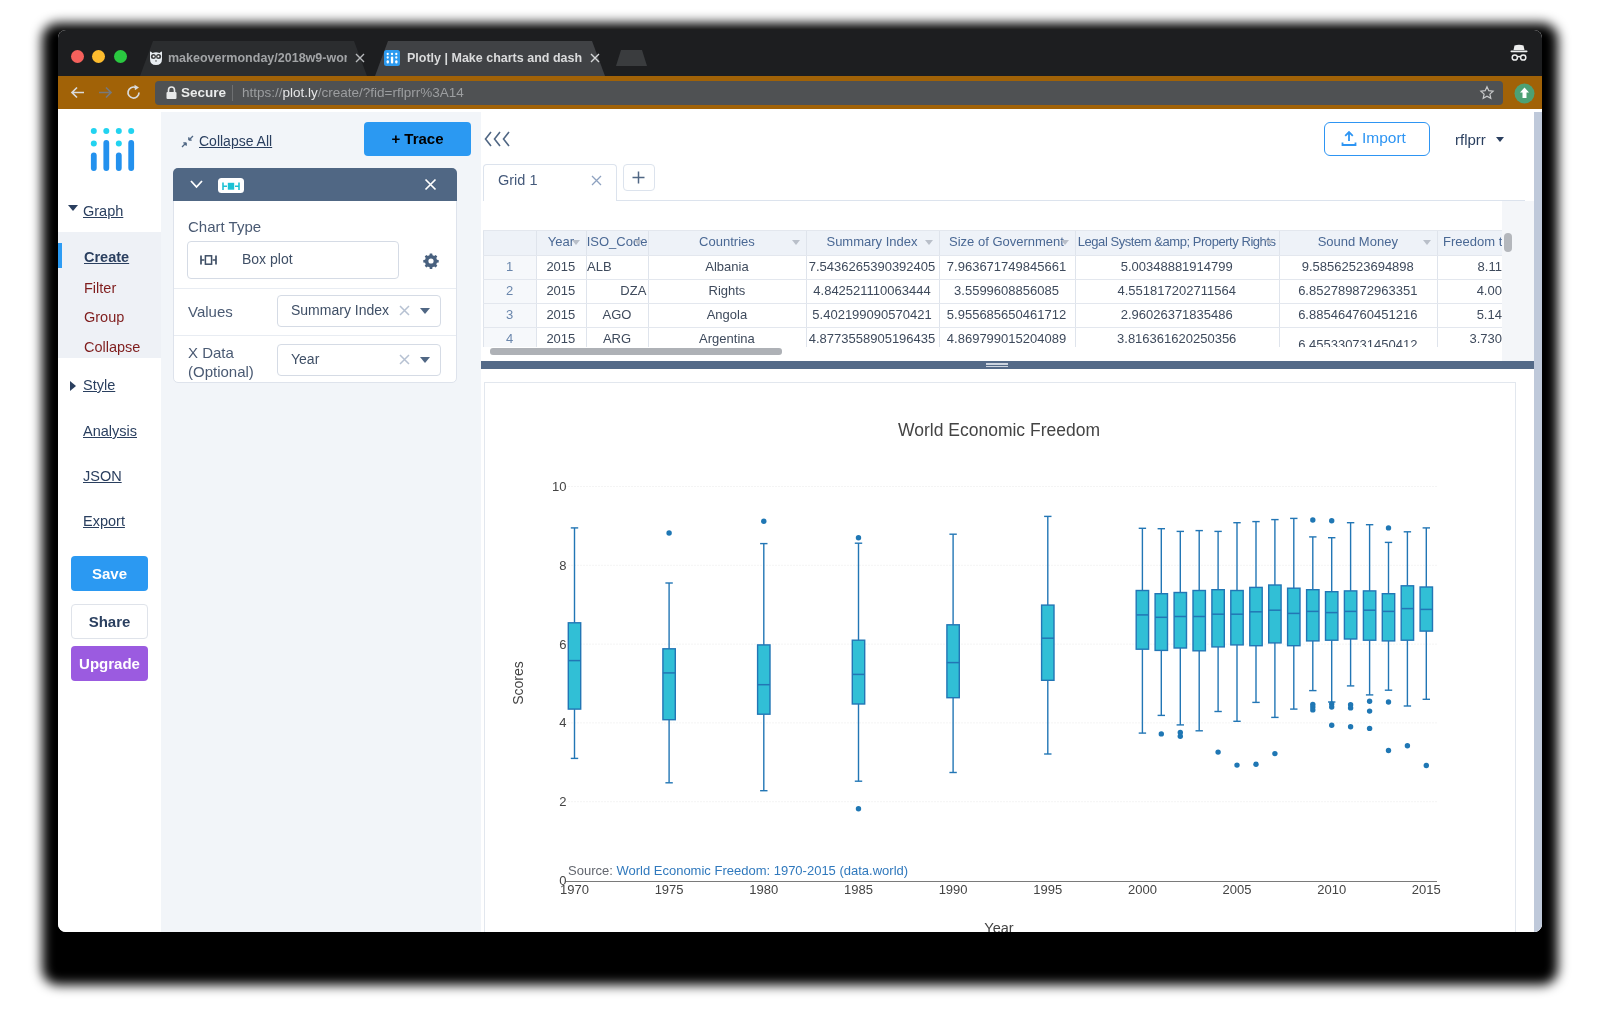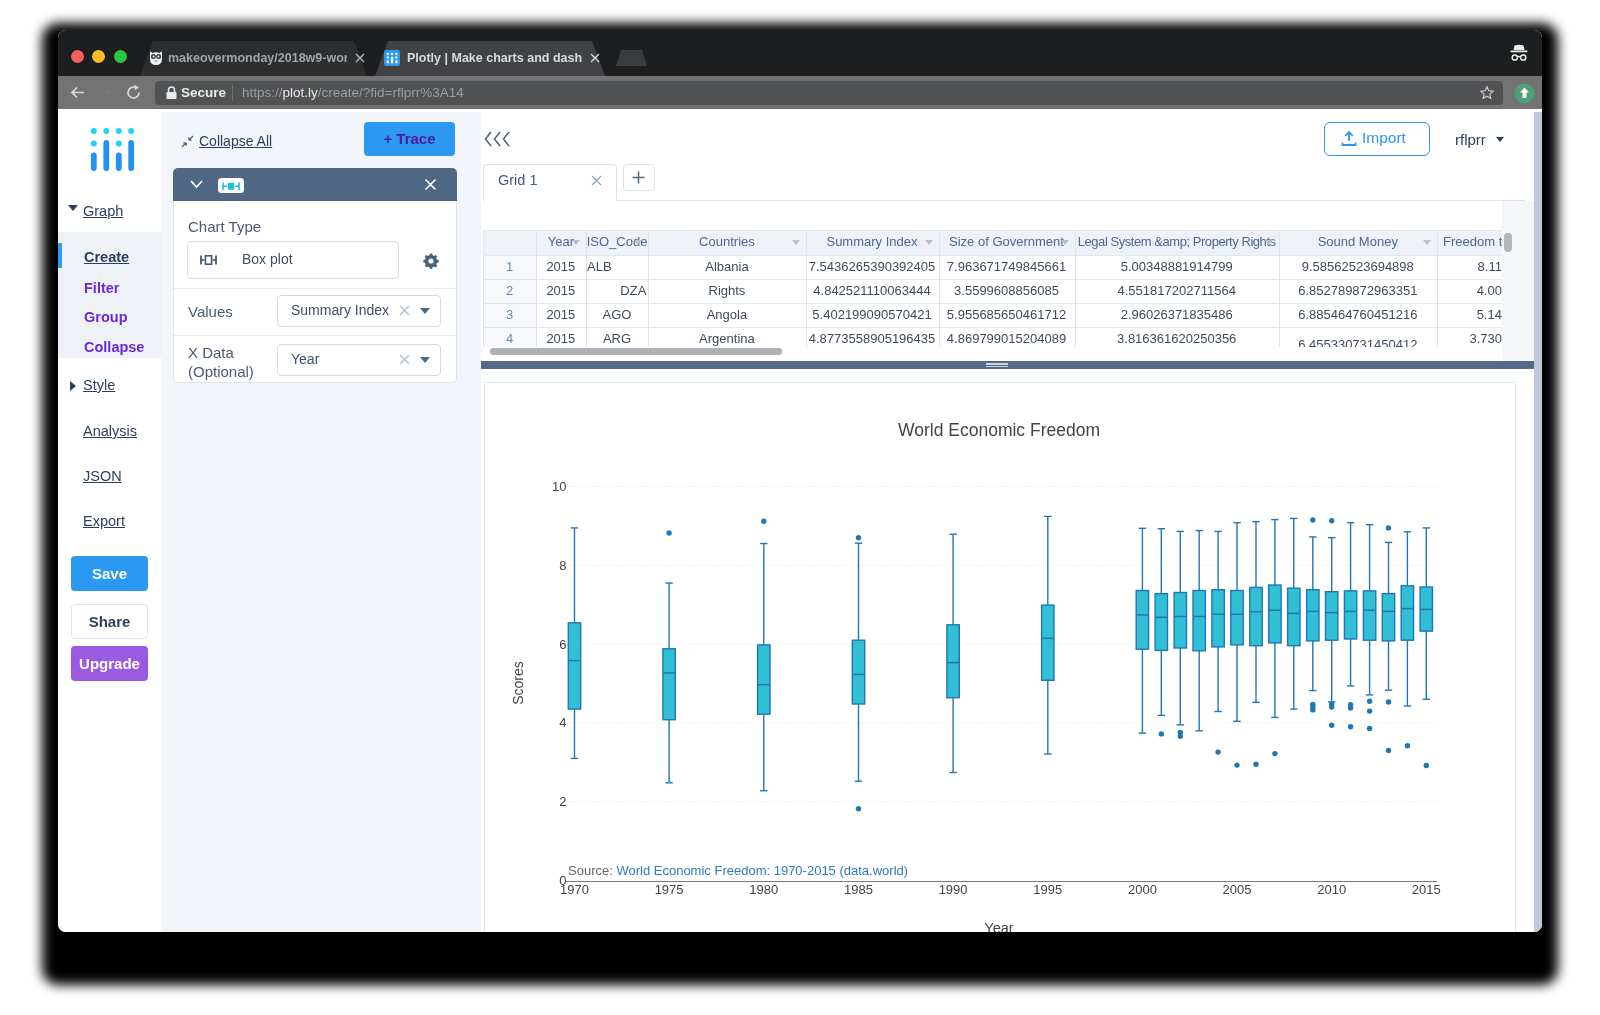--- a/index.html
+++ b/index.html
@@ -5,27 +5,27 @@
 body { width:1600px; height:1015px; background:#fff; overflow:hidden;
   font-family:"Liberation Sans", sans-serif; position:relative; }
 #shadow { position:absolute; left:42px; top:23px; width:1516px; height:962px;
   background:#000; border-radius:16px; filter:blur(6px); }
 #win { position:absolute; left:58px; top:30px; width:1484px; height:902px;
   border-radius:8px; overflow:hidden; background:#fff; }
 .abs { position:absolute; }
 
 #titlebar { left:0; top:0; width:1484px; height:46px; background:#1d1e20; }
 .tl { border-radius:50%; width:13px; height:13px; top:19.5px; }
-#toolbar { left:0; top:46px; width:1484px; height:33px; background:#737373; }
+#toolbar { left:0; top:46px; width:1484px; height:33px; background:#a16207; }
 #urlfield { left:97px; top:4.5px; width:1348px; height:24px; background:#4f5153; border-radius:4px; }
 .tabtxt { font-size:12.5px; line-height:35px; top:11px; white-space:nowrap; overflow:hidden;font-weight:bold; }
 
 #app { left:0; top:79px; width:1484px; height:823px; background:#fff; }
 .nav { font-size:14.5px; color:#2a3f5f;text-decoration:underline; }
-.navgray { font-size:14.5px; color:#6d28d9;font-weight:bold; }
+.navgray { font-size:14.5px; color:#7f1d1d; }
 .btn { width:77px; height:35px; border-radius:4px; text-align:center; line-height:35px; font-size:15px; font-weight:bold; }
 #panel { left:102.5px; top:3px; width:320px; height:820px; background:#f2f5f9; }
 .card-lbl { font-size:15px; color:#4a5a73; }
 .dd { background:#fff; border:1px solid #d5dbe5; border-radius:4px; }
 .ddtxt { font-size:14px; color:#3f4f66; }
 
 .hdrcell { position:absolute; font-size:13px; color:#4a6894; text-align:center; line-height:24px; white-space:nowrap; overflow:hidden; }
 .cell { position:absolute; font-size:13px; color:#3e4a5c; text-align:center; line-height:24px; white-space:nowrap; }
 .vline { position:absolute; width:1px; background:#dfe4ec; }
 .hline { position:absolute; height:1px; background:#e3e7ee; }
@@ -146,21 +146,21 @@
 <div class="abs btn" style="left:13px;top:494.9px;background:#fff;border:1px solid #dfe3ea;color:#2a3f5f;line-height:33px">Share</div>
 <div class="abs btn" style="left:13px;top:536.8px;background:#9b5be0;color:#fff">Upgrade</div>
 <div class="abs" id="panel"></div>
 <svg class="abs" style="left:123px;top:26px" width="13" height="13" viewBox="0 0 13 13">
         <g stroke="#506784" stroke-width="1.3" fill="none">
           <path d="M12,1 L7.8,5.2 M7.8,5.2 L7.8,2.3 M7.8,5.2 L10.7,5.2"></path>
           <path d="M1,12 L5.2,7.8 M5.2,7.8 L5.2,10.7 M5.2,7.8 L2.3,7.8"></path>
         </g>
       </svg>
 <div class="abs nav" style="left:141px;top:24px;font-size:14px">Collapse All</div>
-<div class="abs btn" style="left:306px;top:13px;width:91px;height:34px;line-height:34px;background:#2b99f2;color:#4c1d95">+ Trace</div>
+<div class="abs btn" style="left:306px;top:13px;width:107px;height:34px;line-height:34px;background:#2b99f2;color:#000000">+ Trace</div>
 <div class="abs" style="left:115px;top:59px;width:284px;height:215px;background:#fff;border:1px solid #dee3ec;border-radius:5px"></div>
 <div class="abs" style="left:115px;top:59px;width:284px;height:33px;background:#506784;border-radius:5px 5px 0 0"></div>
 <svg class="abs" style="left:132px;top:71px" width="13" height="9">
         <path d="M1,1 L6.5,7 L12,1" stroke="#fff" stroke-width="1.8" fill="none"></path>
       </svg>
 <div class="abs" style="left:160px;top:69px;width:26px;height:15px;background:#fff;border-radius:3.5px"></div>
 <svg class="abs" style="left:164px;top:72.5px" width="18" height="8.5" viewBox="0 0 18 8.5">
         <g stroke="#1cc1d4" stroke-width="1.6" fill="none">
           <path d="M1,0.5 L1,8 M1,4.2 L5,4.2 M17,0.5 L17,8 M17,4.2 L13,4.2"></path>
           <rect x="5.8" y="0.8" width="6.4" height="6.9" fill="#1cc1d4" stroke="none"></rect>

